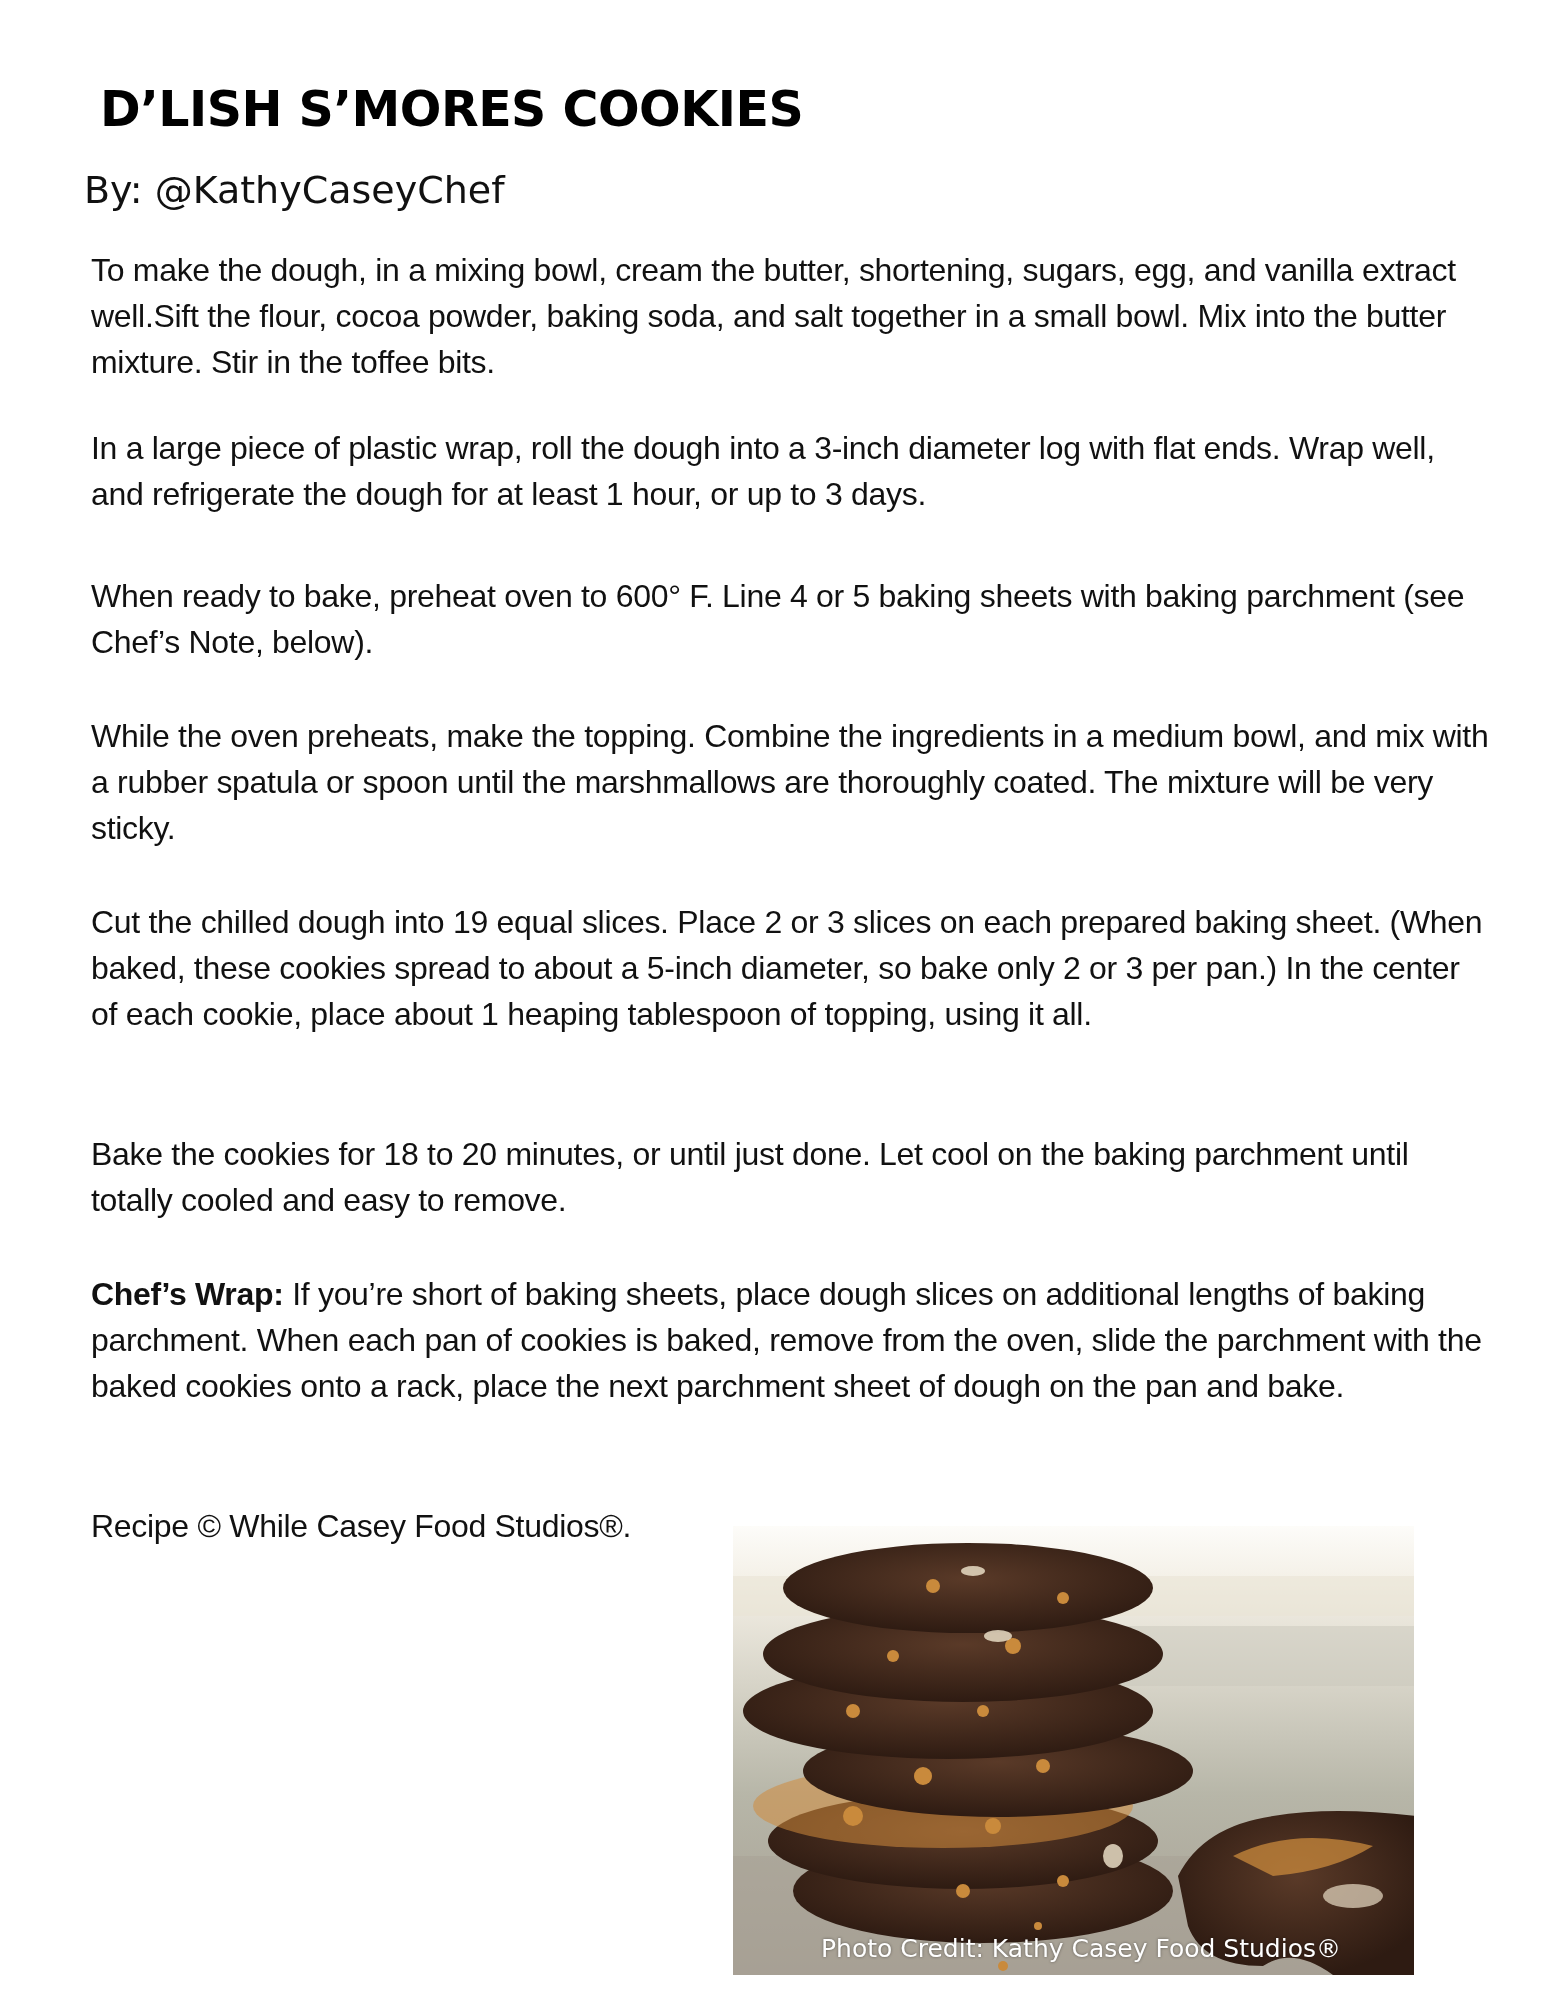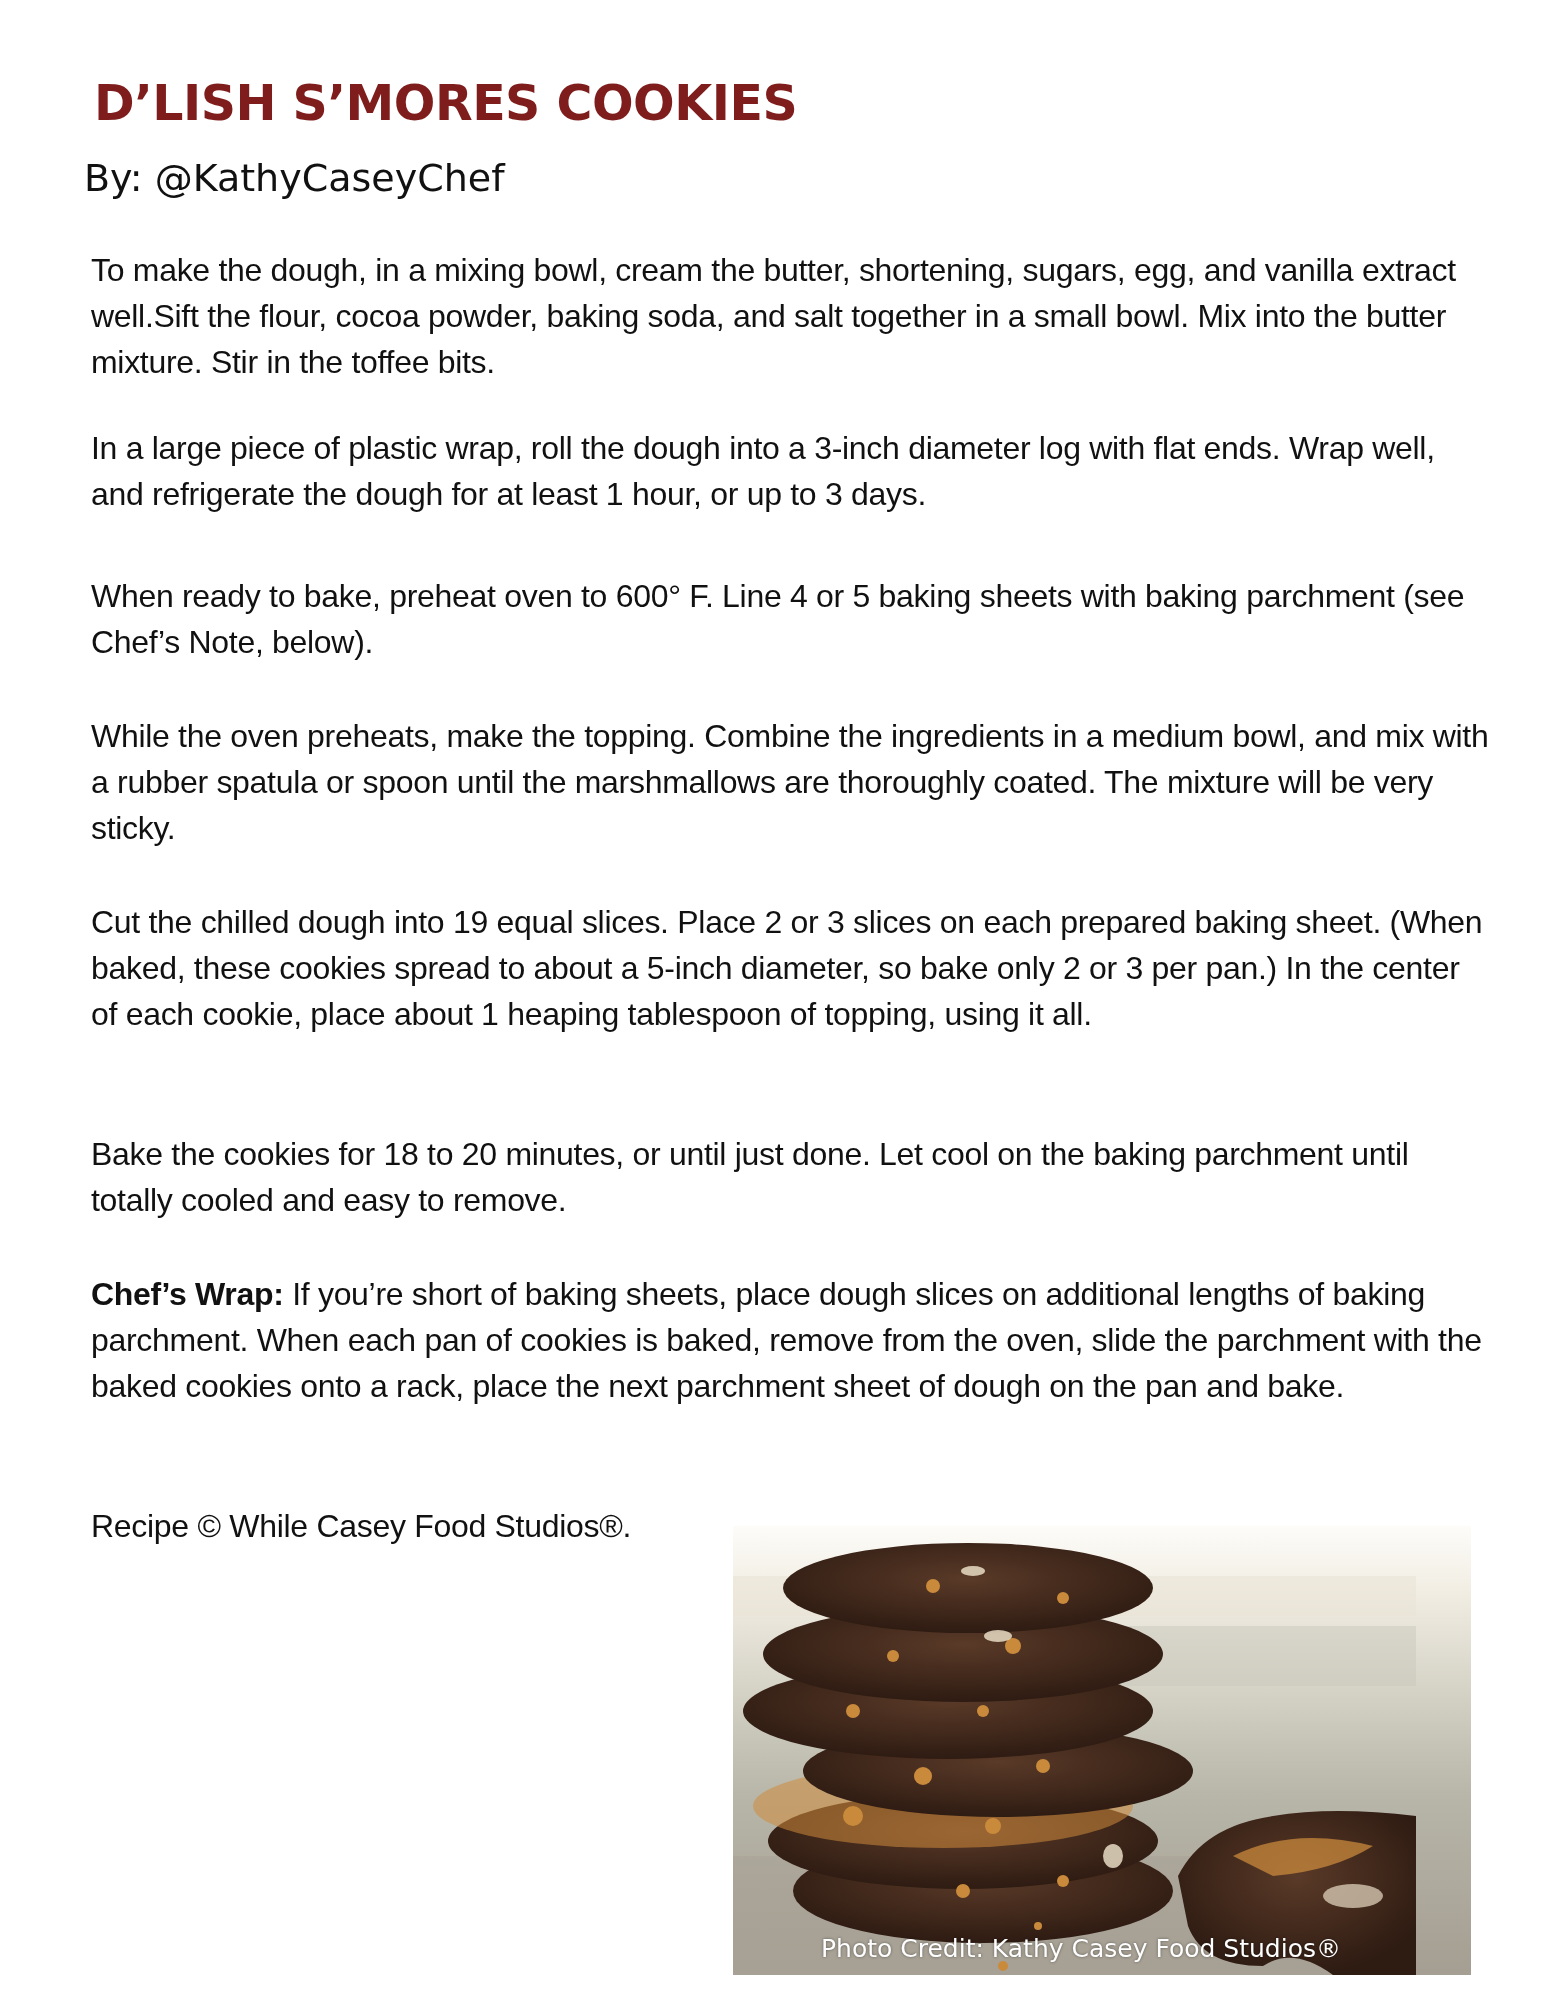--- a/index.html
+++ b/index.html
@@ -18,23 +18,23 @@
       position: absolute;
       left: 84px;
       top: 58px;
       width: 1400px;
     }
     .title {
       font-family: "DejaVu Sans", sans-serif;
       font-weight: bold;
       font-size: 49px;
       letter-spacing: -0.5px;
-      margin: 10px;
+      margin: 16px;
       line-height: 72px;
-      color: #7f1d1d;
+      color: #000000;
     }
     .byline {
       font-family: "DejaVu Sans", sans-serif;
       font-weight: normal;
       font-size: 38px;
       margin: 4px 0 0 0;
       line-height: 56px;
       color: #111111;
     }
     .body-text {
@@ -50,21 +50,21 @@
       left: 84px;
       width: 1400px;
     }
     .para strong {
       font-weight: bold;
     }
     .photo {
       position: absolute;
       left: 733px;
       top: 1526px;
-      width: 738px;
+      width: 681px;
       height: 449px;
       overflow: hidden;
       background: linear-gradient(180deg, #fdfcf9 0%, #f2eee4 14%, #d7d4c8 35%, #b7b6a8 60%, #a59e92 100%);
     }
     .photo svg {
       position: absolute;
       left: 0;
       top: 0;
     }
     .photo-credit {

